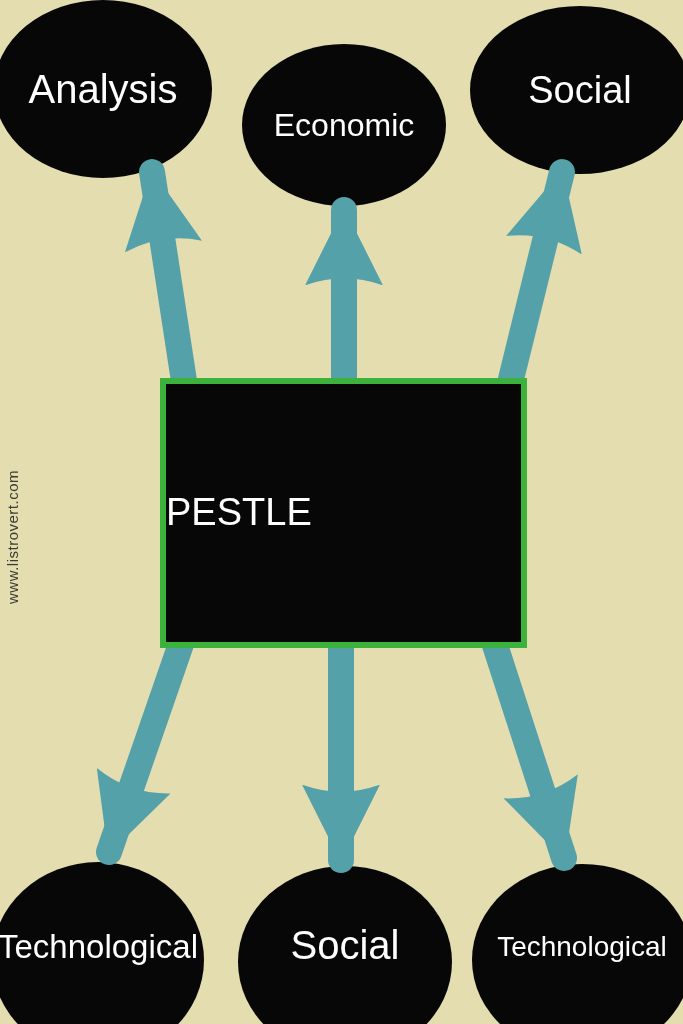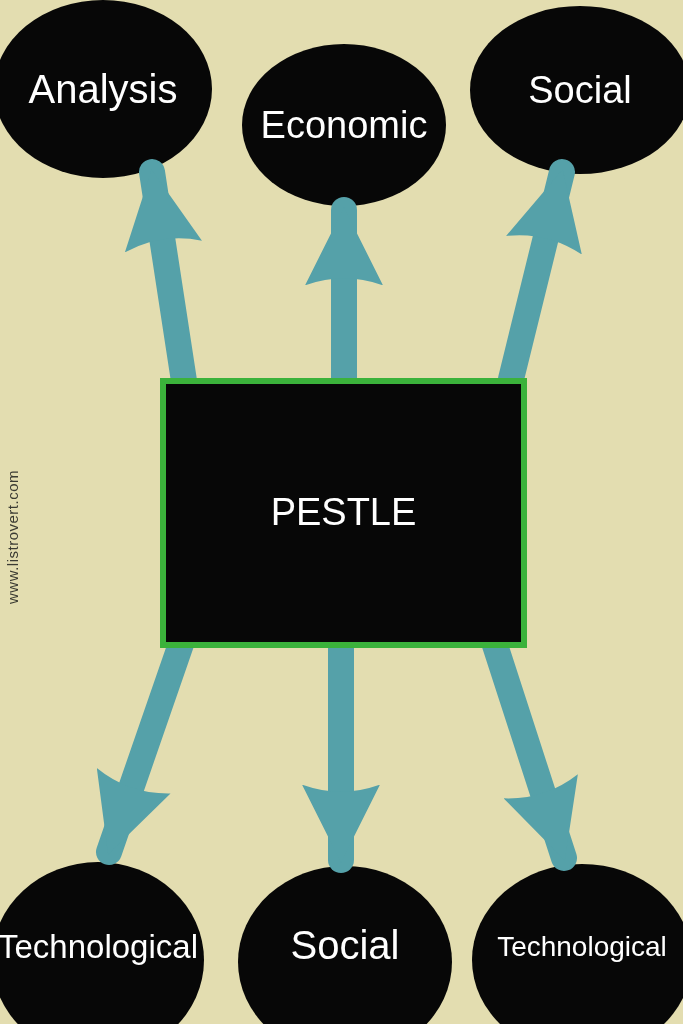--- a/index.html
+++ b/index.html
@@ -30,21 +30,21 @@
     border-radius: 50%;
     display: flex;
     align-items: center;
     justify-content: center;
     color: var(--node-text);
     text-align: center;
     white-space: nowrap;
     z-index: 1;
   }
   .node-political     { left: -6px;  top: 0px;   width: 218px; height: 178px; font-size: 40px; }
-  .node-economic      { left: 242px; top: 44px;  width: 204px; height: 162px; font-size: 38px; }
+  .node-economic      { left: 242px; top: 44px;  width: 204px; height: 162px; font-size: 32px; }
   .node-social        { left: 470px; top: 6px;   width: 220px; height: 168px; font-size: 38px; }
   .node-technological { left: -8px;  top: 862px; width: 212px; height: 196px; font-size: 33px; padding-bottom: 26px; }
   .node-legal         { left: 238px; top: 866px; width: 214px; height: 192px; font-size: 40px; padding-bottom: 34px; }
   .node-environmental { left: 472px; top: 864px; width: 220px; height: 192px; font-size: 28px; padding-bottom: 26px; }
 
   
   .arrow-layer {
     position: absolute;
     left: 0; top: 0;
     width: 683px; height: 1024px;
@@ -61,21 +61,21 @@
   
   .center-box {
     position: absolute;
     left: 160px; top: 378px;
     width: 367px; height: 270px;
     background: var(--node-fill);
     border: 6px solid var(--box-border);
     z-index: 3;
     display: flex;
     flex-direction: column;
-    align-items: center;
+    align-items: flex-start;
     justify-content: center;
     gap: 16px;
     color: var(--node-text);
     font-size: 38px;
     text-align: center;
     transform: translateZ(0);
   }
   .center-box .line { line-height: 1.1; }
 
   

